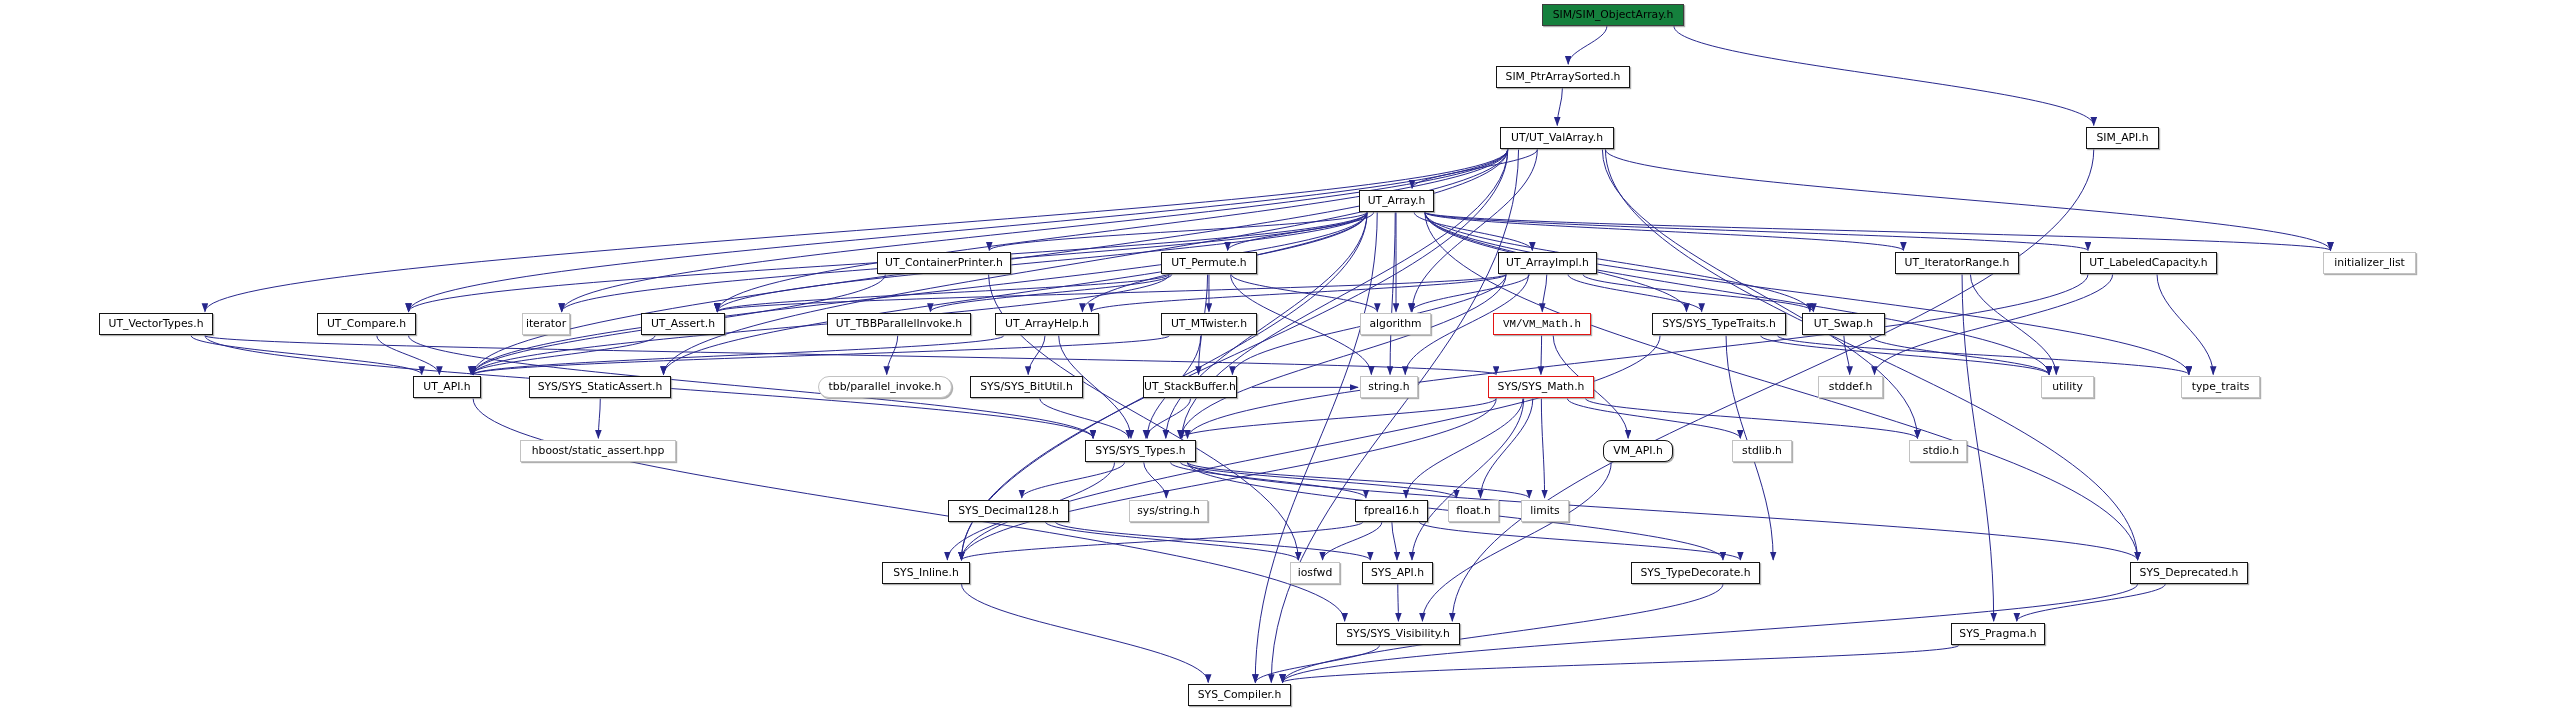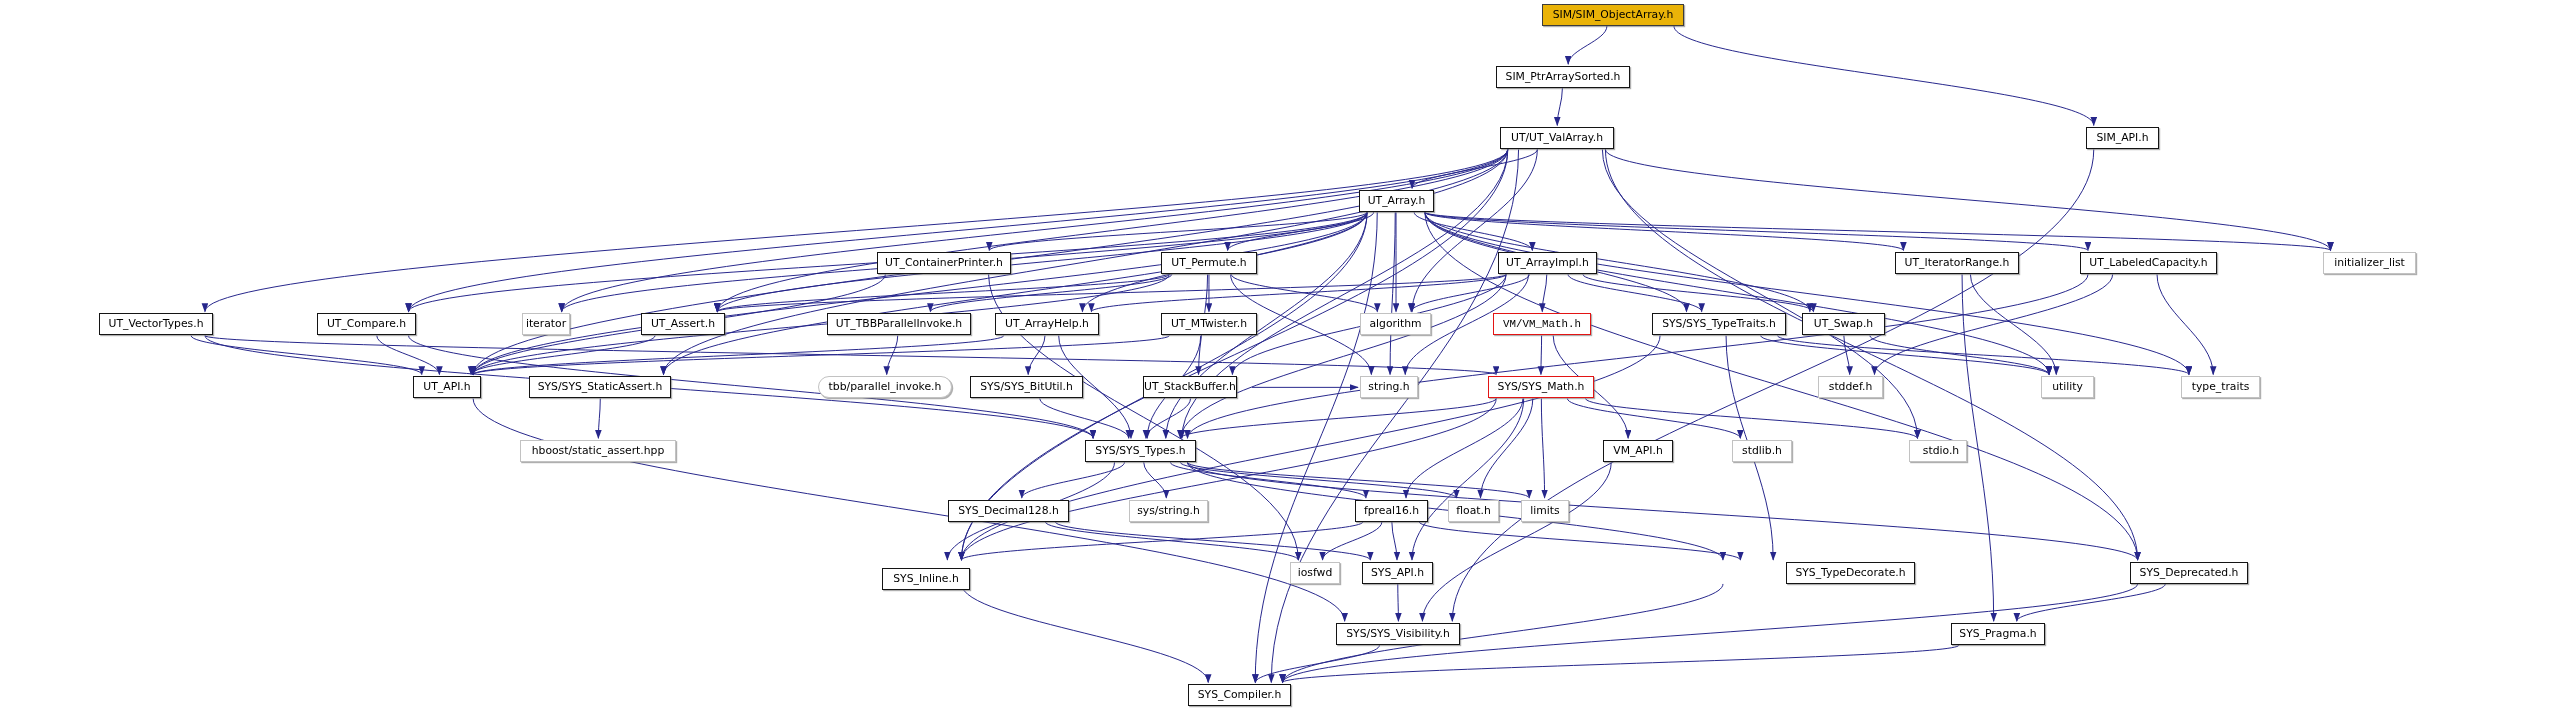--- a/index.html
+++ b/index.html
@@ -21,21 +21,21 @@
     color:#000000;
     font-size:10.8px;
     line-height:20px;
     text-align:center;
     white-space:nowrap;
     box-shadow:1.2px 1.2px 0 rgba(110,110,110,0.55);
     cursor:pointer;
   }
   .node.system{border:0.8px solid #c2c2c2;cursor:default;}
   .node.red{border:1.7px solid #e31414;}
-  .node.root{background:#eab308;border:1.3px solid #3c3c3c;cursor:default;}
+  .node.root{background:#15803d;border:1.3px solid #3c3c3c;cursor:default;}
 </style>
 </head>
 <body>
 
 <div class="canvas">
   <svg class="edge-layer" xmlns="http://www.w3.org/2000/svg" viewBox="0 0 3111 859" width="2576" height="711">
     <defs>
       <marker id="arr" markerUnits="userSpaceOnUse" markerWidth="12" markerHeight="9" refX="10" refY="4" orient="auto">
         <path d="M0,0 L11,4 L0,8 Z" fill="#26268b"></path>
       </marker>
@@ -189,30 +189,30 @@
     <div class="node system" style="left: 818px; top: 376px; width: 134px; border-radius: 11px;">tbb/parallel_invoke.h</div>
     <div class="node plain" style="left: 970px; top: 376px; width: 113px;">SYS/SYS_BitUtil.h</div>
     <div class="node plain" style="left: 1143px; top: 376px; width: 94px;">UT_StackBuffer.h</div>
     <div class="node system" style="left: 1360px; top: 376px; width: 58px;">string.h</div>
     <div class="node red" style="left: 1488px; top: 376px; width: 106px;">SYS/SYS_Math.h</div>
     <div class="node system" style="left: 1818px; top: 376px; width: 65px;">stddef.h</div>
     <div class="node system" style="left: 2041px; top: 376px; width: 53px;">utility</div>
     <div class="node system" style="left: 2181px; top: 376px; width: 79px;">type_traits</div>
     <div class="node system" style="left: 520px; top: 440px; width: 156px;">hboost/static_assert.hpp</div>
     <div class="node plain" style="left: 1085px; top: 440px; width: 111px;">SYS/SYS_Types.h</div>
-    <div class="node plain" style="left: 1603px; top: 440px; width: 70px;">VM_API.h</div>
+    <div class="node plain" style="left: 1603px; top: 440px; width: 70px; border-radius: 8px;">VM_API.h</div>
     <div class="node system" style="left: 1732px; top: 440px; width: 60px;">stdlib.h</div>
     <div class="node system" style="left: 1909px; top: 440px; width: 58px; padding-left: 6px;">stdio.h</div>
     <div class="node plain" style="left: 948px; top: 500px; width: 121px;">SYS_Decimal128.h</div>
     <div class="node system" style="left: 1129px; top: 500px; width: 79px;">sys/string.h</div>
     <div class="node plain" style="left: 1355px; top: 500px; width: 73px;">fpreal16.h</div>
     <div class="node system" style="left: 1448px; top: 500px; width: 51px;">float.h</div>
     <div class="node system" style="left: 1521px; top: 500px; width: 48px;">limits</div>
-    <div class="node plain" style="left: 882px; top: 562px; width: 88px; margin-top: 6px;">SYS_Inline.h</div>
+    <div class="node plain" style="left: 882px; top: 562px; width: 88px;">SYS_Inline.h</div>
     <div class="node system" style="left: 1290px; top: 562px; width: 50px;">iosfwd</div>
     <div class="node plain" style="left: 1362px; top: 562px; width: 71px;">SYS_API.h</div>
-    <div class="node plain" style="left: 1786px; top: 562px; width: 129px;">SYS_TypeDecorate.h</div>
+    <div class="node plain" style="left: 1631px; top: 562px; width: 129px;">SYS_TypeDecorate.h</div>
     <div class="node plain" style="left: 2130px; top: 562px; width: 118px;">SYS_Deprecated.h</div>
     <div class="node plain" style="left: 1336px; top: 623px; width: 124px;">SYS/SYS_Visibility.h</div>
     <div class="node plain" style="left: 1951px; top: 623px; width: 94px;">SYS_Pragma.h</div>
     <div class="node plain" style="left: 1188px; top: 684px; width: 103px;">SYS_Compiler.h</div>
   </div>
 
 
 </body></html>

